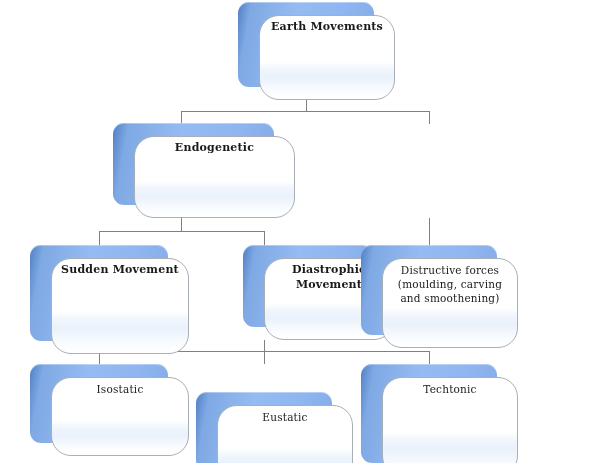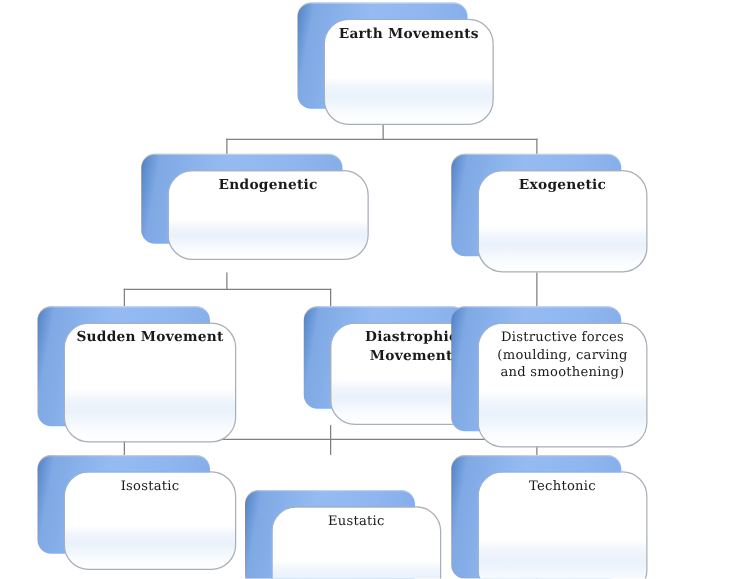--- a/index.html
+++ b/index.html
@@ -26,25 +26,25 @@
     display:flex;align-items:flex-start;justify-content:center;
     padding:4px 8px;
   }
   .label{
     display:block;text-align:center;color:#1a1a1a;
     font-size:10.5px;line-height:1.35;letter-spacing:.2px;
   }
   .label.bold{font-weight:bold;font-size:11px;}
   
   .n-earth       {left:255px;top:15px; width:136px;height:85px;}
-  .n-endogenetic {left:130px;top:136px;width:136px;height:72px;padding-left:25px;}
+  .n-endogenetic {left:130px;top:136px;width:136px;height:82px;padding-left:25px;}
   .n-exogenetic  {left:378px;top:136px;width:136px;height:82px;}
   .n-sudden      {left:47px; top:258px;width:138px;height:96px;}
   .n-diastrophic {left:213px;top:258px;width:130px;height:82px;margin-left:47px;}
-  .n-distructive {left:378px;top:258px;width:136px;height:100px;}
+  .n-distructive {left:378px;top:258px;width:136px;height:90px;}
   .n-isostatic   {left:47px; top:377px;width:138px;height:79px;}
   .n-eustatic    {left:213px;top:377px;width:136px;height:79px;margin-top:28px;}
   .n-techtonic   {left:378px;top:377px;width:136px;height:99px;}
 </style>
 </head>
 <body>
 
 <div class="canvas">
 
   <div class="line v" style="left:306px;top:100px;height:12px"></div>
@@ -74,26 +74,20 @@
     </div>
   </div>
 
   <div class="node n-endogenetic">
     <div class="card-back"></div>
     <div class="card-front">
       <span class="label bold">Endogenetic</span>
     </div>
   </div>
 
-  <div class="node n-exogenetic">
-    <div class="card-back"></div>
-    <div class="card-front">
-      <span class="label bold">Exogenetic</span>
-    </div>
-  </div>
 
   <div class="node n-sudden">
     <div class="card-back"></div>
     <div class="card-front">
       <span class="label bold">Sudden Movement</span>
     </div>
   </div>
 
   <div class="node n-diastrophic">
     <div class="card-back"></div>

